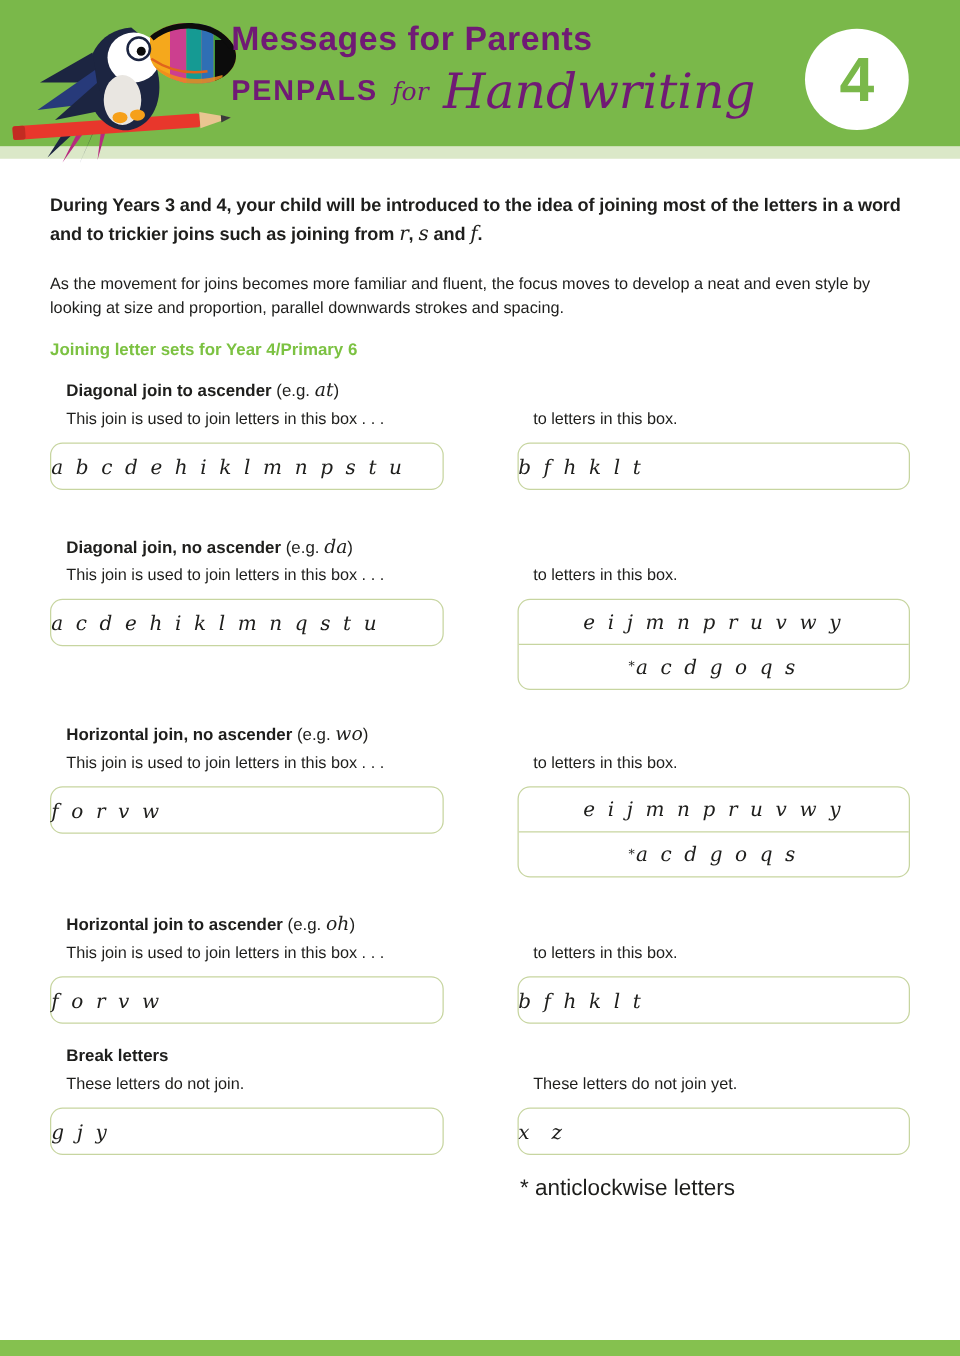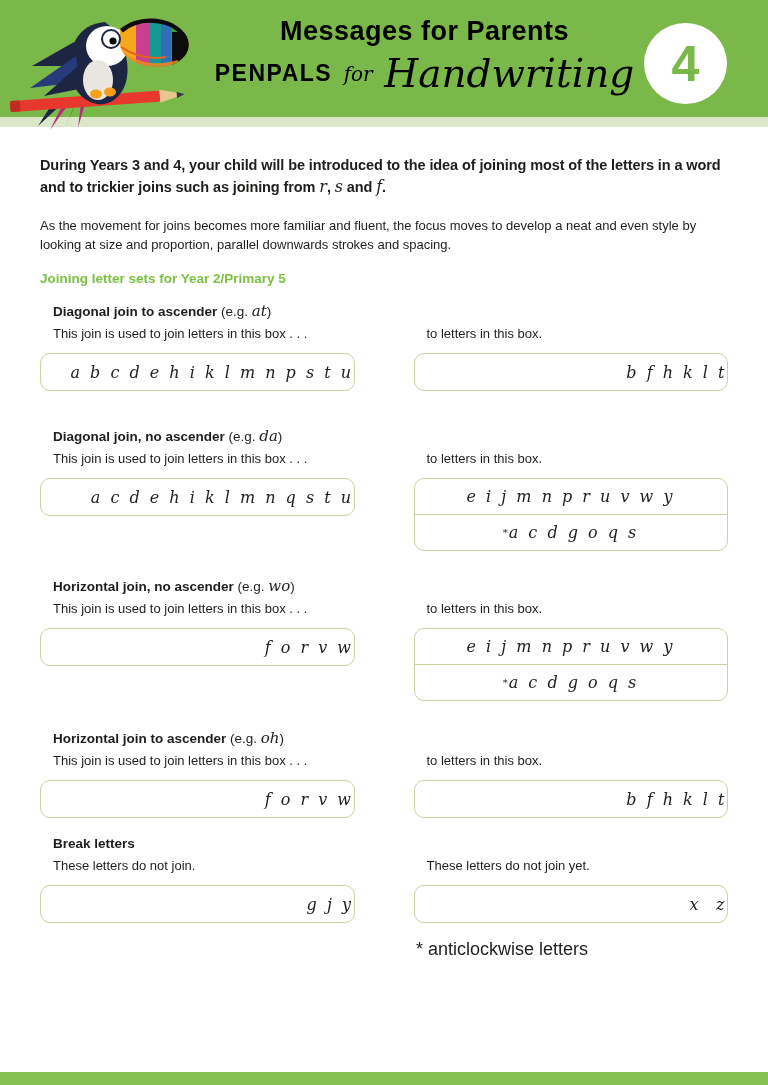--- a/index.html
+++ b/index.html
@@ -4,21 +4,21 @@
 <style>
   html,body{margin:0;padding:0;background:#fff;}
   .page{
     position:relative;width:768px;height:1085px;background:#ffffff;
     font-family:"Liberation Sans",sans-serif;color:#1e1e1c;overflow:hidden;
   }
   
   .header{position:relative;height:117px;background:#7ab84a;}
   .header-strip{height:10px;background:#dbe8c8;}
   .logo{position:absolute;left:8px;top:4px;width:190px;height:126px;overflow:visible;}
-  .titles{position:absolute;left:185px;width:435px;top:16px;text-align:center;color:#000000;margin-left:22px;}
+  .titles{position:absolute;left:185px;width:435px;top:16px;text-align:left;color:#701a75;}
   .title-line1{font-size:27px;font-weight:bold;letter-spacing:.5px;}
   .title-line2{margin-top:4px;white-space:nowrap;}
   .brand-penpals{font-size:23px;font-weight:bold;letter-spacing:1.5px;vertical-align:6px;}
   .brand-for{font-family:"DejaVu Serif",serif;font-style:italic;font-size:20px;margin:0 7px;vertical-align:6px;}
   .brand-handwriting{font-family:"DejaVu Serif",serif;font-style:italic;font-size:39px;}
   .badge{position:absolute;right:41px;top:23px;width:83px;height:81px;background:#ffffff;border-radius:50%;
          display:flex;align-items:center;justify-content:center;}
   .badge-number{color:#7ab84a;font-size:50px;font-weight:bold;line-height:1;}
   
   .content{padding:0 40px;}
@@ -29,21 +29,21 @@
   .subheading{margin:17px 0 0;font-size:13.5px;font-weight:bold;color:#7cc242;}
   .section{margin-top:16px;}
   .sec-title{padding-left:13px;font-size:13.5px;font-weight:bold;line-height:19px;}
   .sec-title .eg{font-weight:normal;}
   .sec-title .hw{font-size:15px;}
   .cap-row,.box-row{display:grid;grid-template-columns:1fr 1fr;column-gap:59px;}
   .cap-row{margin-top:4px;}
   .cap-row div{padding-left:13px;font-size:13px;line-height:18px;}
   .box-row{margin-top:10px;align-items:start;}
   .lbox{border:1.5px solid #c7d5a0;border-radius:10px;background:#fff;min-height:36px;
-        display:flex;align-items:center;justify-content:flex-end;}
+        display:flex;align-items:center;justify-content:flex-start;}
   .lbox.split{display:block;padding:0;}
   .split .rowcell{height:35px;display:flex;align-items:center;justify-content:center;}
   .split .rowcell + .rowcell{border-top:1.5px solid #c7d5a0;}
   .letters{font-family:"DejaVu Serif",serif;font-style:italic;font-size:16px;letter-spacing:2.5px;white-space:pre;}
   .ast{font-size:10px;vertical-align:7px;letter-spacing:0;margin-right:1px;font-style:italic;font-family:"DejaVu Serif",serif;}
   .footnote-row{display:grid;grid-template-columns:1fr 1fr;column-gap:38px;margin-top:16px;}
   .footnote{grid-column:2;padding-left:13px;font-size:18px;}
   .footer-bar{position:absolute;left:0;right:0;bottom:0;height:13px;background:#85c14f;}
 </style>
 </head>
@@ -116,21 +116,21 @@
     </div>
   </div>
   <div class="header-strip"></div>
 
   <div class="content">
 
     <p class="intro"><span>During Years 3 and 4, your child will be introduced to the idea of joining most of the letters in a word and to trickier joins such as joining from&nbsp;</span><span class="hw">r</span><span>,&nbsp;</span><span class="hw">s</span><span>&nbsp;and&nbsp;</span><span class="hw">f</span><span>.</span></p>
 
     <p class="para">As the movement for joins becomes more familiar and fluent, the focus moves to develop a neat and even style by looking at size and proportion, parallel downwards strokes and spacing.</p>
 
-    <p class="subheading">Joining letter sets for Year 2/Primary 5</p>
+    <p class="subheading">Joining letter sets for Year 4/Primary 6</p>
 
     <div class="section">
       <div class="sec-title"><span>Diagonal join to ascender</span><span class="eg">&nbsp;(e.g.&nbsp;</span><span class="hw">at</span><span class="eg">)</span></div>
       <div class="cap-row">
         <div>This join is used to join letters in this box . . .</div>
         <div>to letters in this box.</div>
       </div>
       <div class="box-row">
         <div class="lbox">
             <span class="letters">a b c d e h i k l m n p s t u</span>

